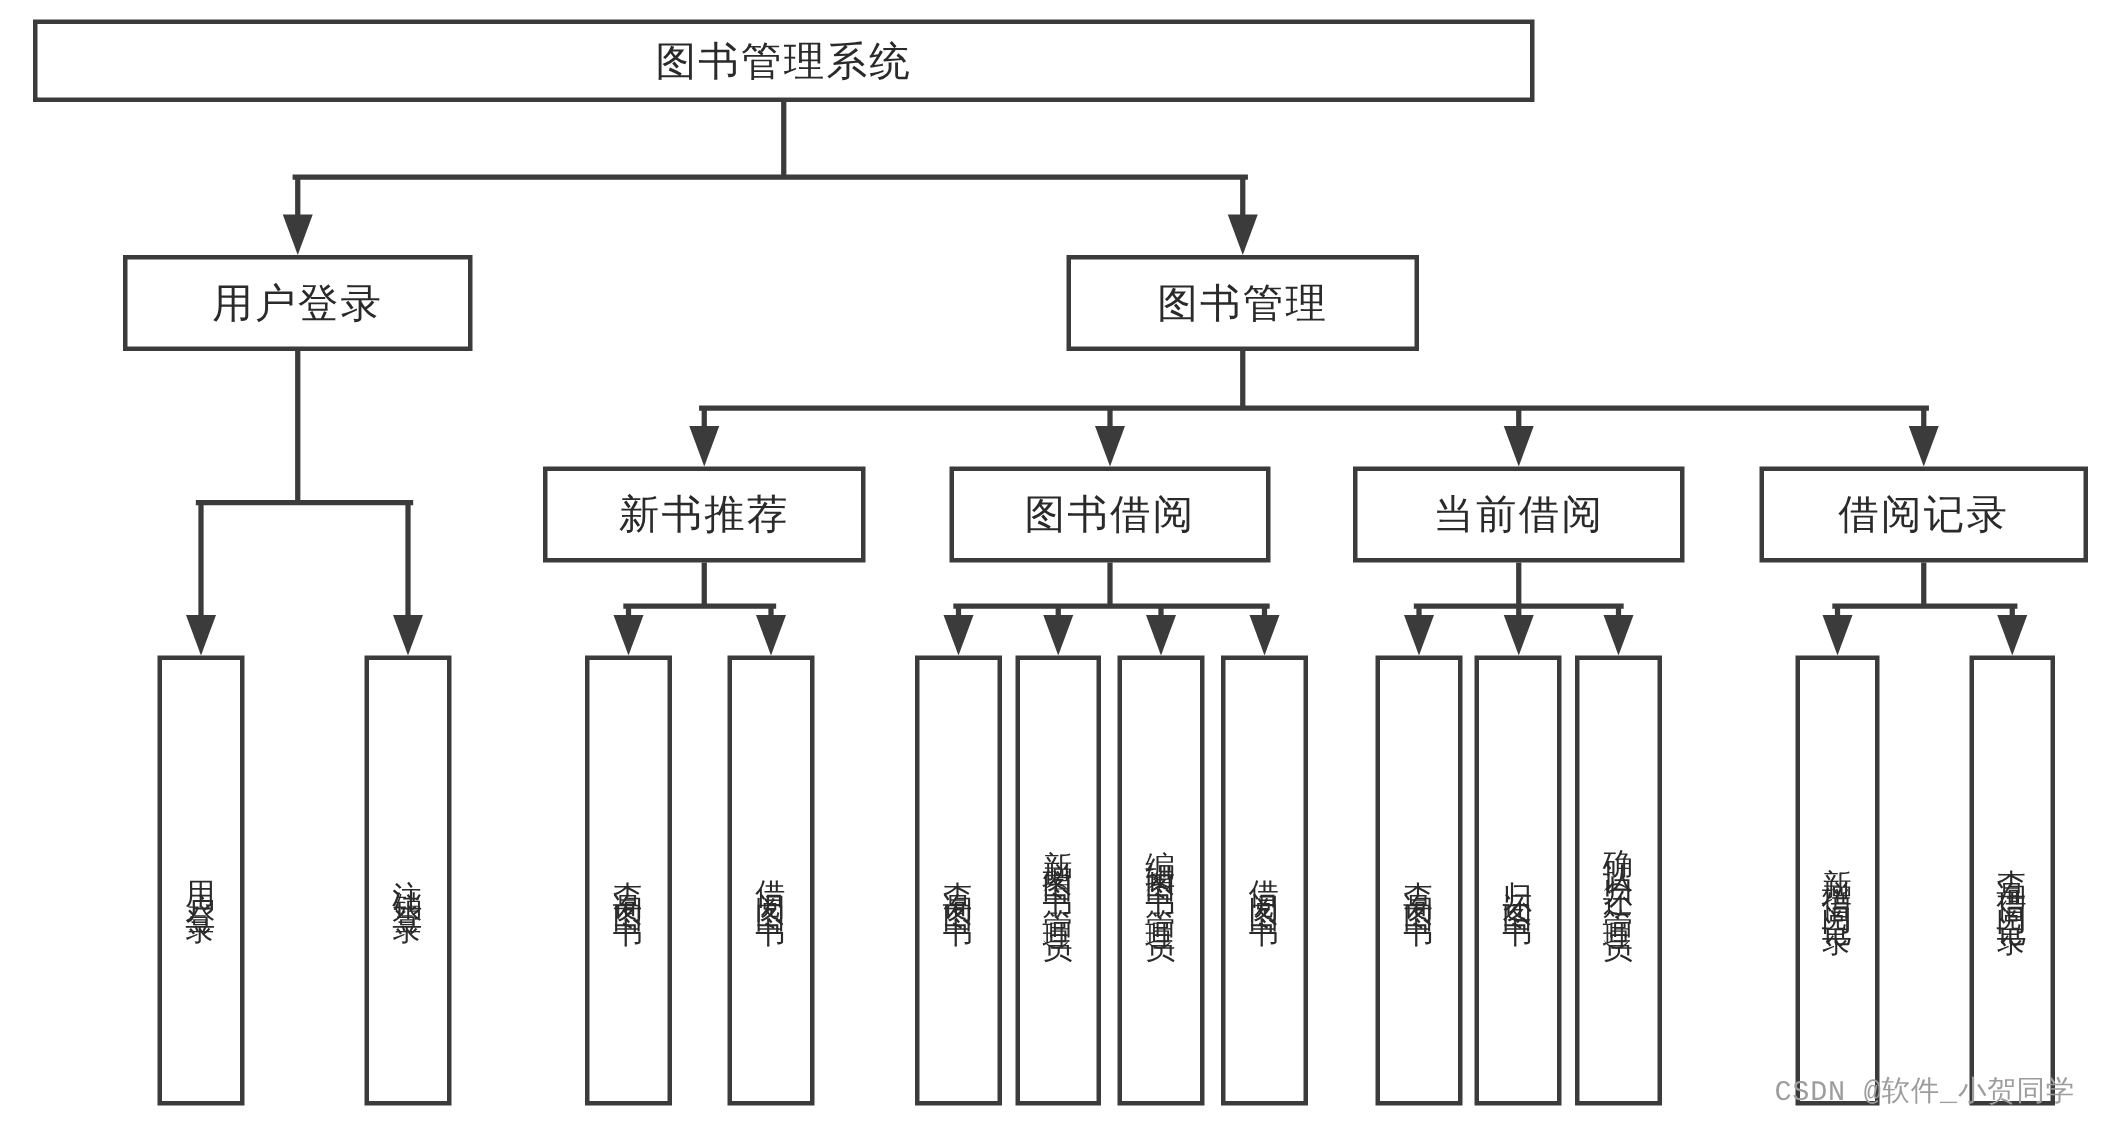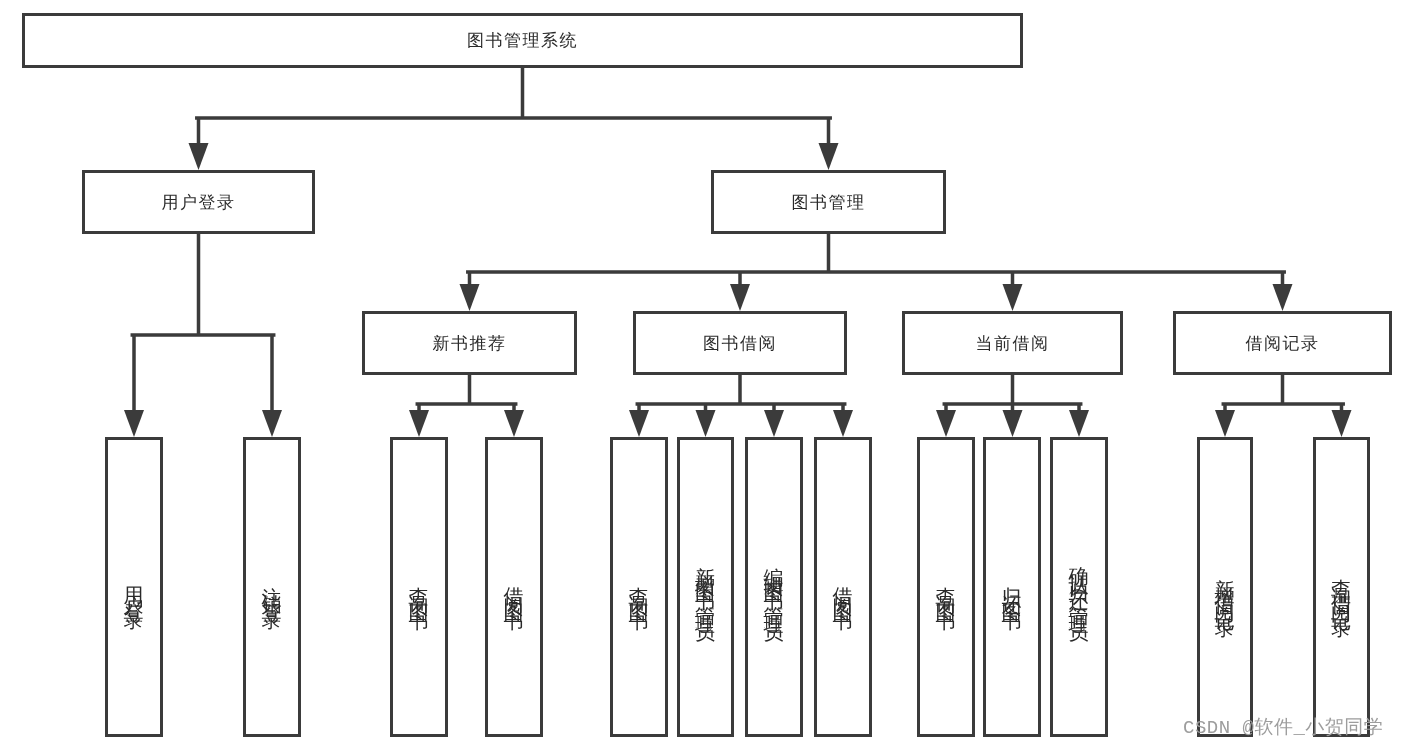--- a/index.html
+++ b/index.html
@@ -22,21 +22,21 @@
   .node{
     position:absolute;
     box-sizing:border-box;
     border:3px solid var(--line);
     background:#fff;
     display:flex;align-items:center;justify-content:center;
     color:var(--text);
     z-index:2;
   }
   .node.h .lbl{
-    font-size:17px;
+    font-size:27px;
     letter-spacing:1.5px;
     white-space:nowrap;
   }
   .node.v .lbl{
     writing-mode:vertical-rl;
     text-orientation:mixed;
     font-size:20px;
     letter-spacing:8px;
     line-height:1;
   }

